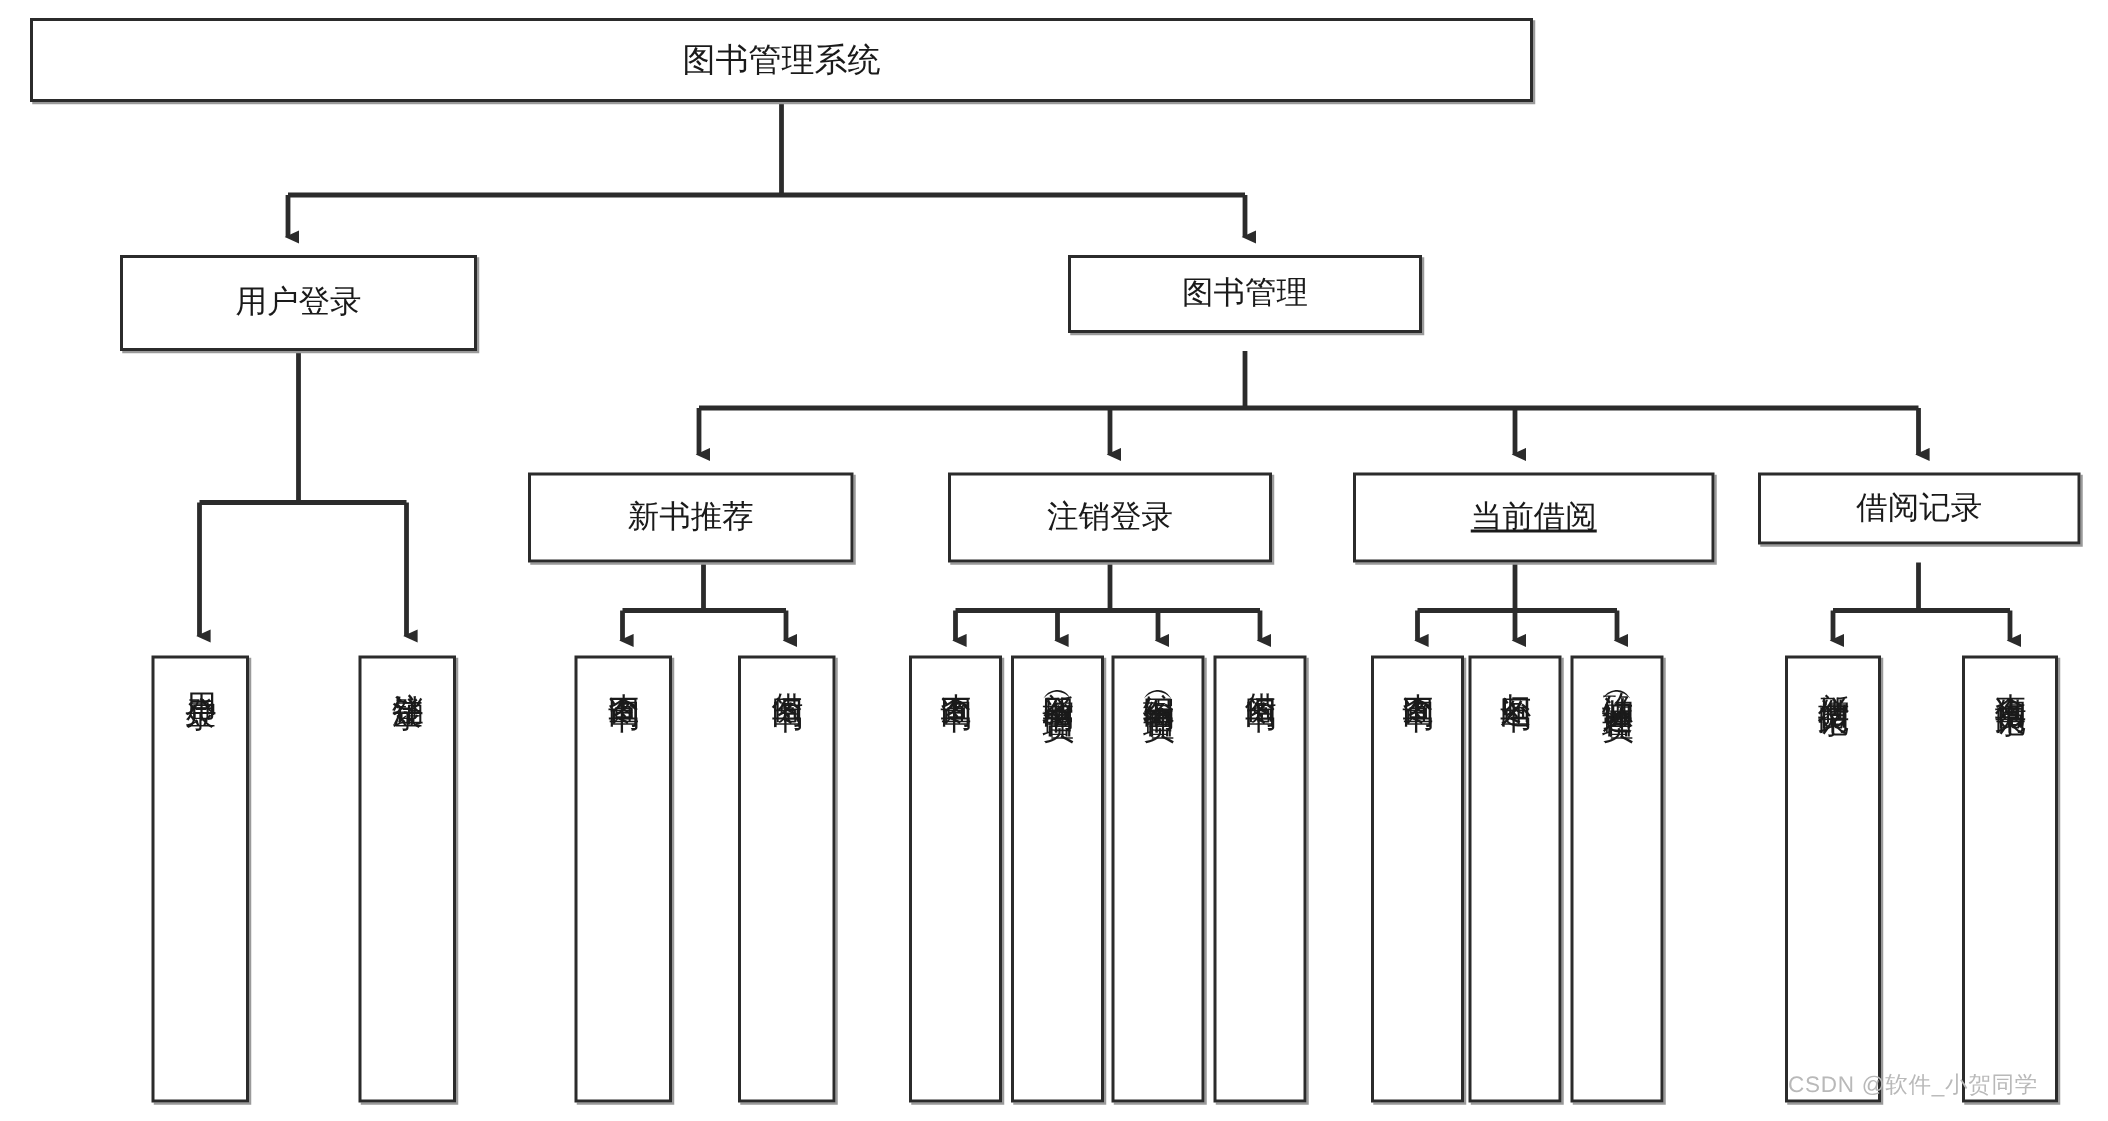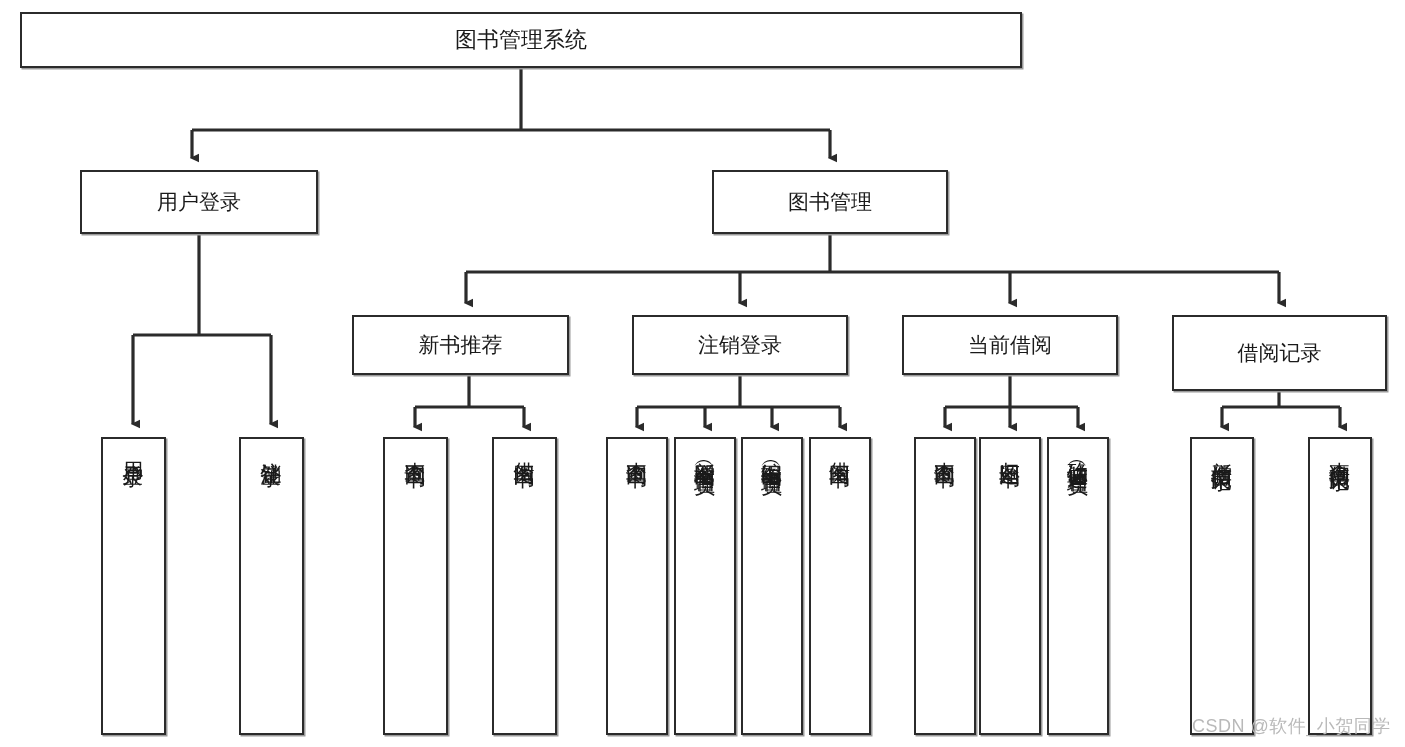--- a/index.html
+++ b/index.html
@@ -56,21 +56,21 @@
   .node.vert .label {
     writing-mode: vertical-rl;
     text-orientation: upright;
     font-size: 21px;
     letter-spacing: 2px;
     line-height: 1;
     margin: 0 auto;
   }
   .watermark {
     position: absolute;
-    font-size: 18px;
+    font-size: 15px;
     color: #b9b9b9;
     white-space: nowrap;
     letter-spacing: 0.5px;
     text-align: center;
   }
 </style>
 </head>
 <body>
 
 <div id="canvas">
@@ -125,34 +125,34 @@
     </g>
   </svg>
 
   <div class="node root horiz" style="left:20px; top:12px; width:1002px; height:56px;">
     <span class="label">图书管理系统</span>
   </div>
 
   <div class="node horiz" style="left:80px; top:170px; width:238px; height:64px;">
     <span class="label">用户登录</span>
   </div>
-  <div class="node horiz" style="left:712px; top:170px; width:236px; height:64px;">
+  <div class="node horiz" style="left:712px; top:170px; width:236px; height:52px;">
     <span class="label">图书管理</span>
   </div>
 
   <div class="node horiz" style="left:352px; top:315px; width:217px; height:60px;">
     <span class="label">新书推荐</span>
   </div>
   <div class="node horiz" style="left:632px; top:315px; width:216px; height:60px;">
     <span class="label">注销登录</span>
   </div>
-  <div class="node horiz" style="left:902px; top:315px; width:216px; height:60px;">
+  <div class="node horiz" style="left:902px; top:315px; width:241px; height:60px;text-decoration:underline;">
     <span class="label">当前借阅</span>
   </div>
-  <div class="node horiz" style="left:1172px; top:315px; width:215px; height:76px;">
+  <div class="node horiz" style="left:1172px; top:315px; width:215px; height:48px;">
     <span class="label">借阅记录</span>
   </div>
 
   <div class="node vert" style="left:101px; top:437px; width:65px; height:298px;">
     <span class="label">用户登录</span>
   </div>
   <div class="node vert" style="left:239px; top:437px; width:65px; height:298px;">
     <span class="label">注销登录</span>
   </div>
 

